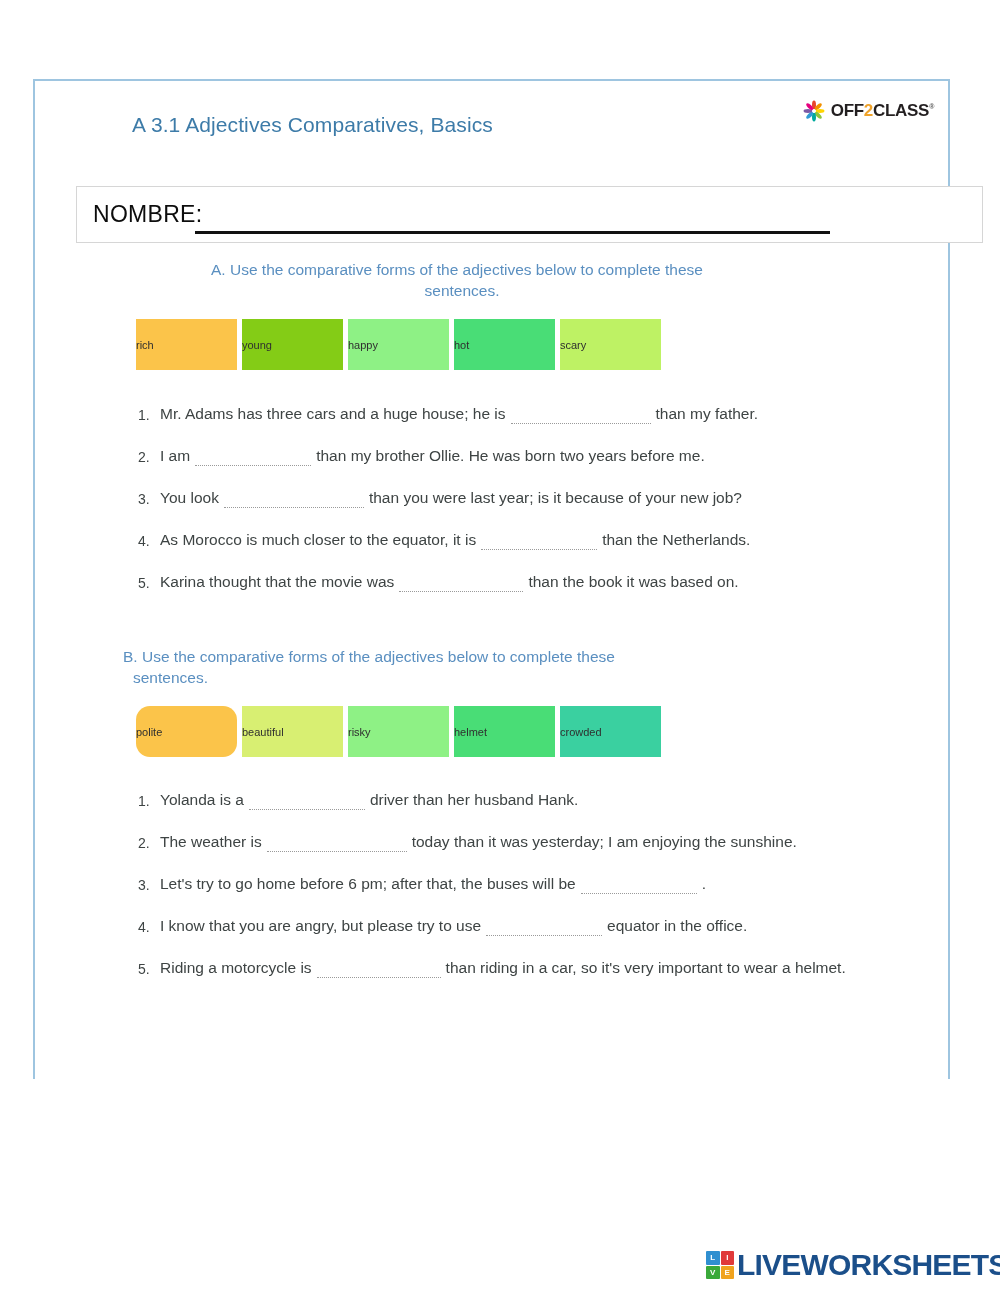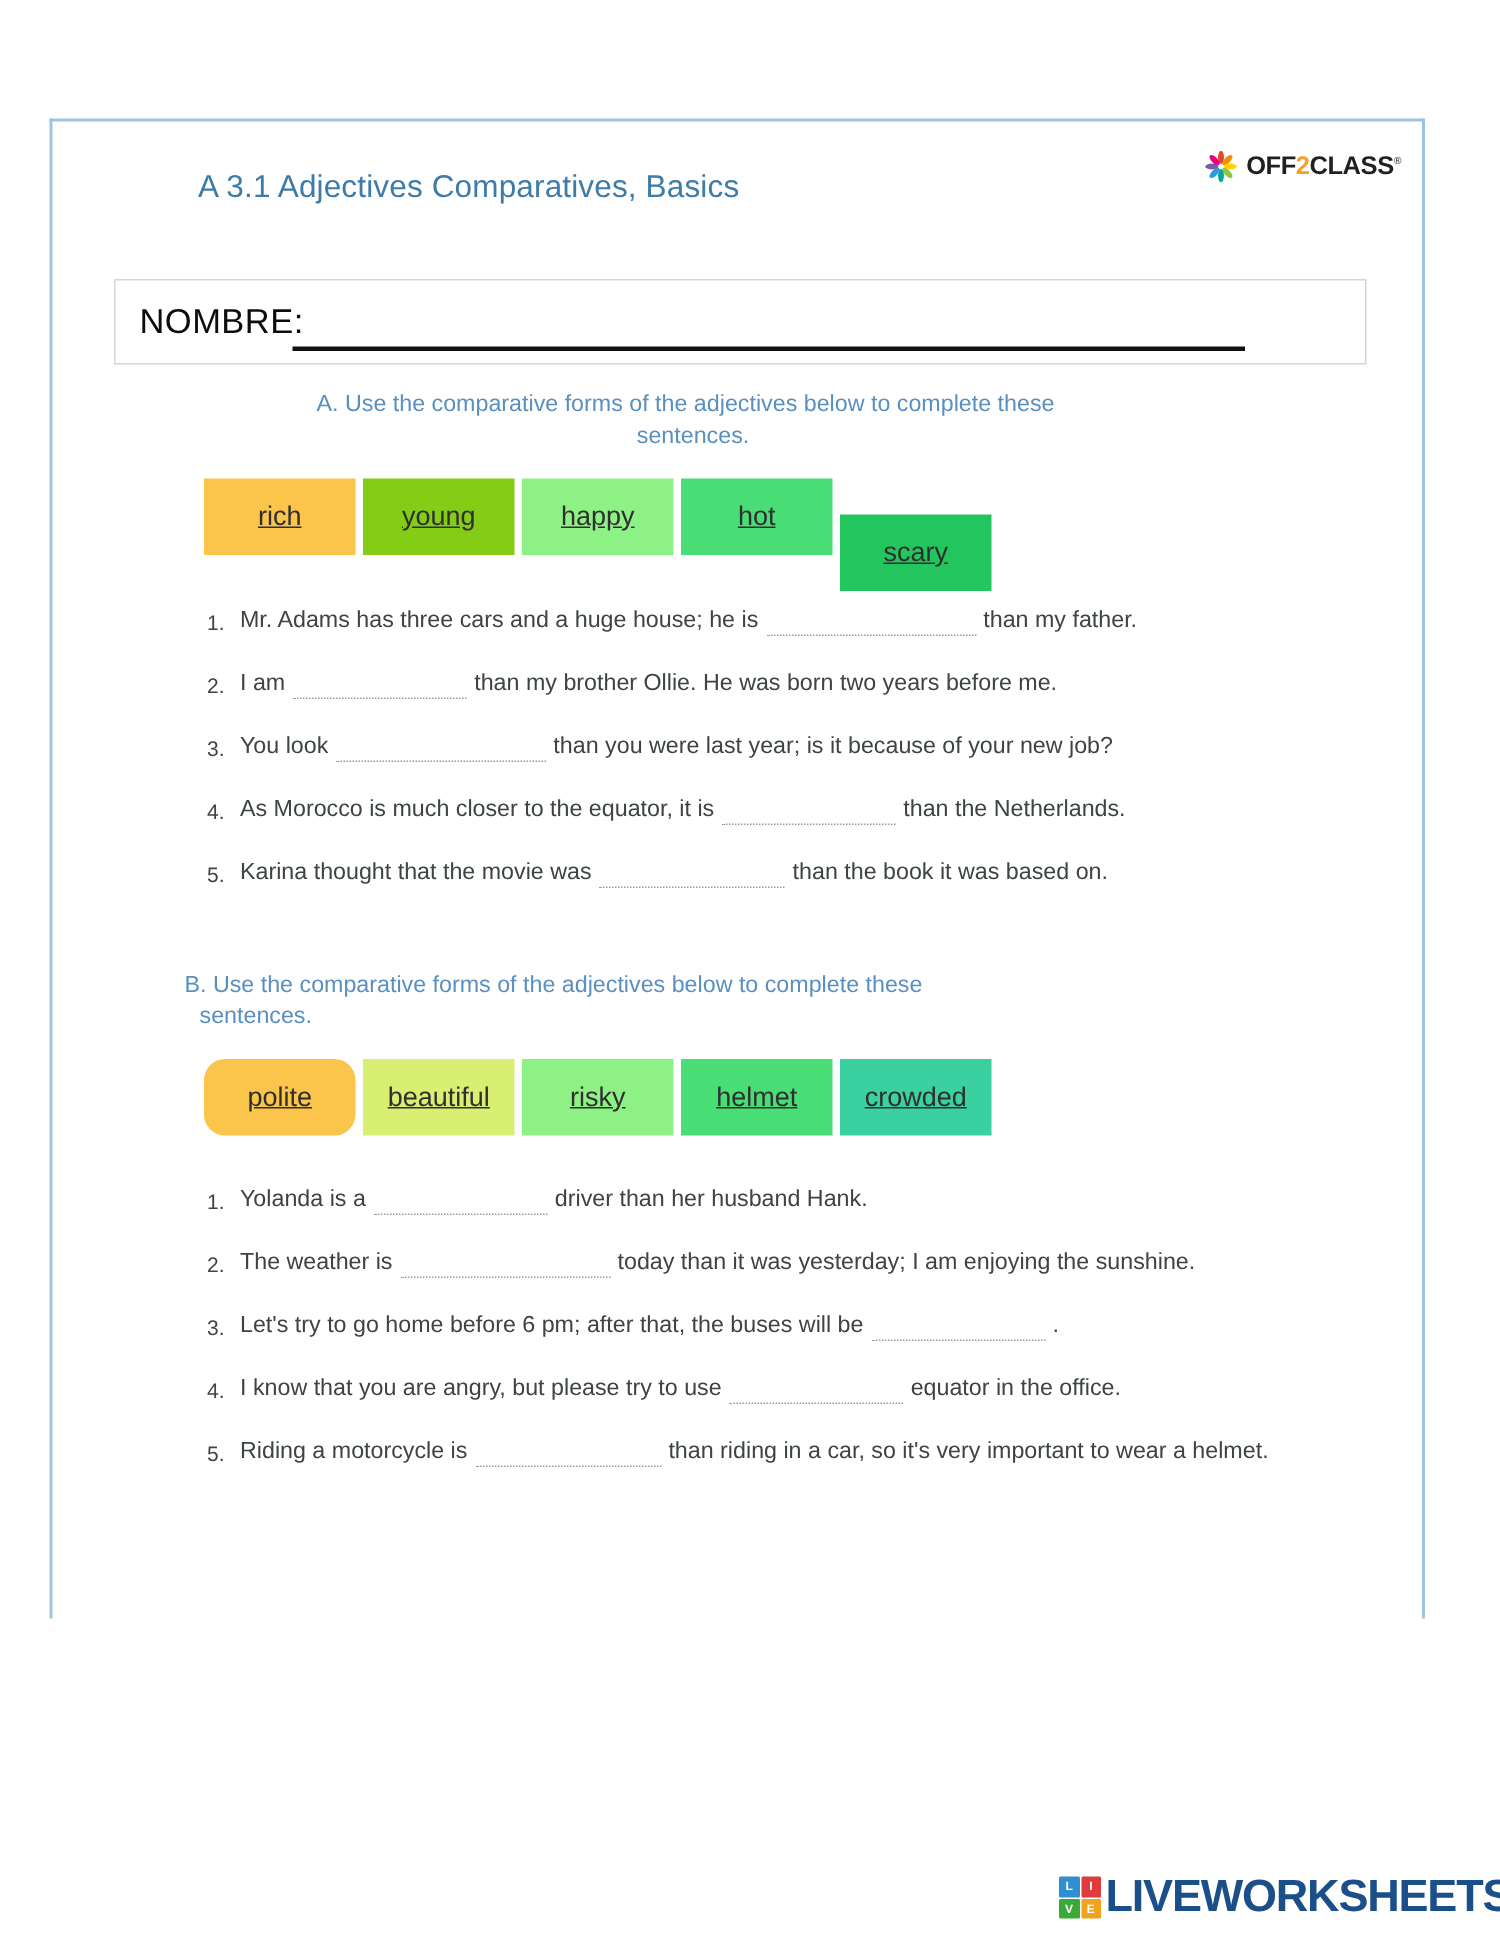--- a/index.html
+++ b/index.html
@@ -69,21 +69,21 @@
     font-size: 7px;
     vertical-align: super;
     color: #555;
   }
 
   
   .namebar {
     position: absolute;
     left: 41px;
     top: 105px;
-    width: 835px;
+    width: 907px;
     height: 57px;
     border: 1px solid #d6d6d6;
     box-sizing: border-box;
     background: #fff;
   }
   .namebar-label {
     position: absolute;
     left: 16px;
     top: 14px;
     font-size: 23px;
@@ -113,24 +113,22 @@
   .chips {
     position: absolute;
     display: flex;
     gap: 5px;
   }
   .chip {
     width: 101px;
     height: 51px;
     display: flex;
     align-items: center;
-    justify-content: center;
-    font-size: 18px;
+    font-size: 11px;
     color: #2f2f2f;
-    text-decoration: underline;
   }
 
   
   .qlist {
     position: absolute;
     width: 800px;
   }
   .qrow {
     display: flex;
     align-items: flex-start;
@@ -246,21 +244,21 @@
         </div>
       <div class="chip" style="background:#84cc16;">
           <span>young</span>
         </div>
       <div class="chip" style="background:#8ef185;">
           <span>happy</span>
         </div>
       <div class="chip" style="background:#49dd76;">
           <span>hot</span>
         </div>
-      <div class="chip" style="background:#22c55e;margin-top:24px;">
+      <div class="chip" style="background:#bef264;">
           <span>scary</span>
         </div>
     </div>
 
     <div class="qlist" style="left:103px; top:322px;">
 
       <div class="qrow">
         <span class="qnum">1.</span>
         <span class="qtext"><span>Mr. Adams has three cars and a huge house; he is</span><input class="blank w2" type="text" value="" style=""><span>than my father.</span></span>
       </div>

